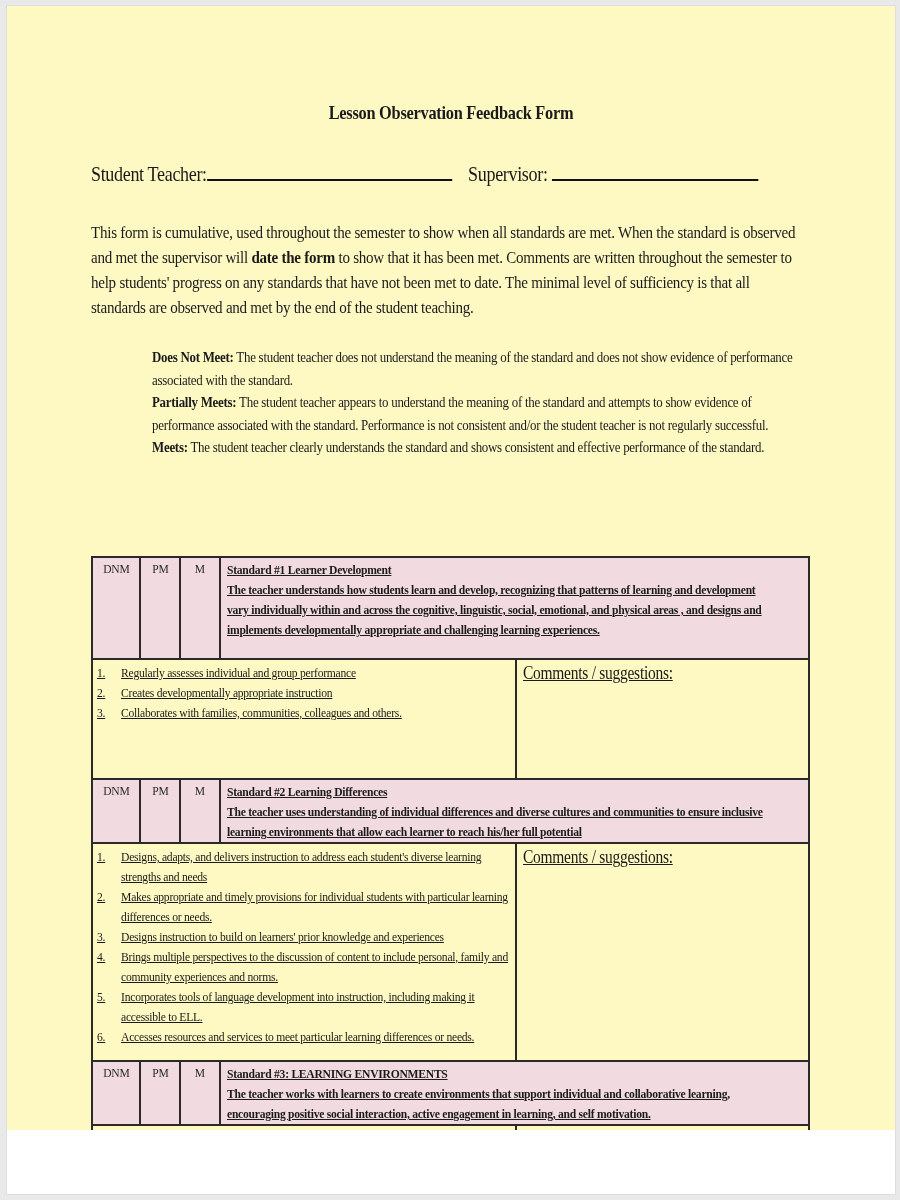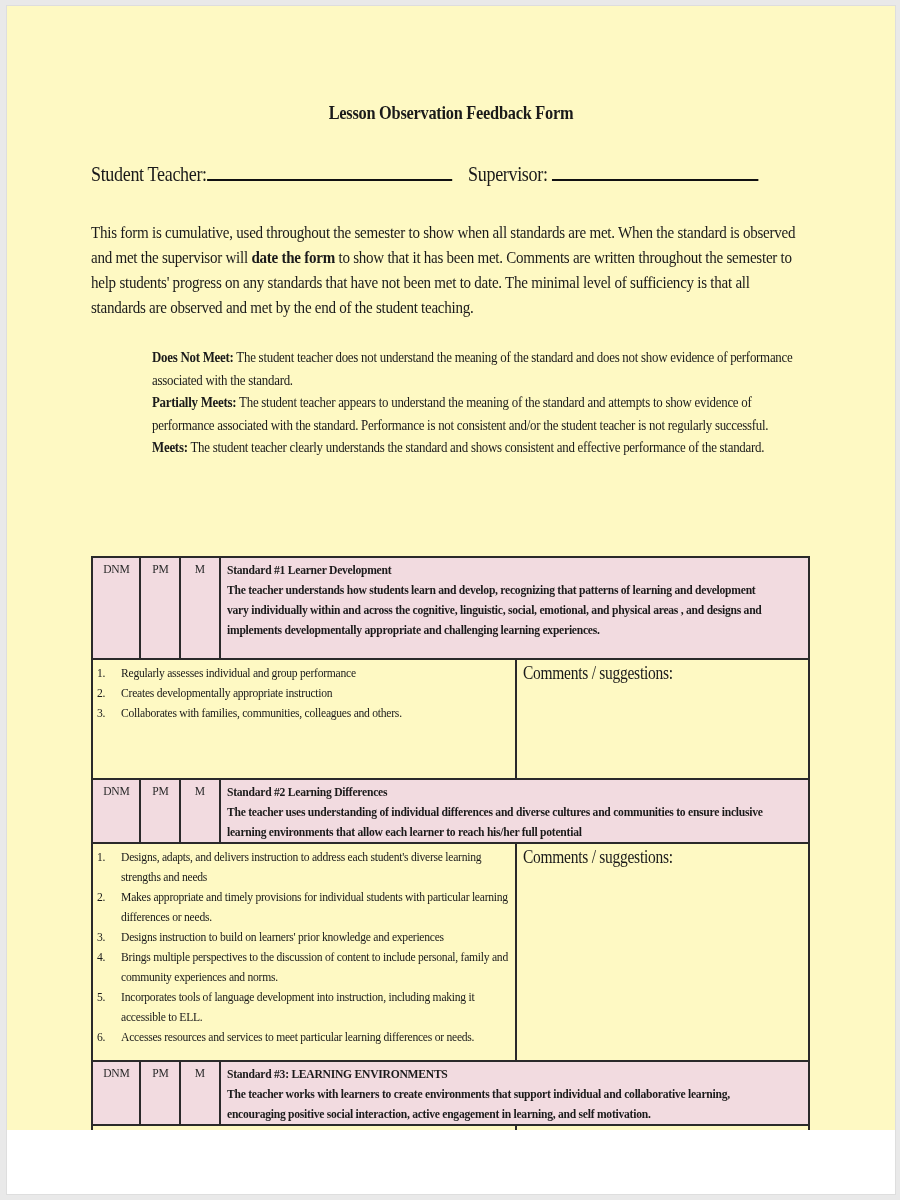--- a/index.html
+++ b/index.html
@@ -39,21 +39,21 @@
     position: absolute; left: 145px; top: 340px; width: 770px;
     font-size: 15px; line-height: 22.5px; letter-spacing: -0.3px;
     transform: scaleX(0.86); transform-origin: left;
   }
   .defs b { font-weight: bold; }
   .defs p { margin: 0; }
 
   table.std {
     position: absolute; left: 84px; top: 550px; width: 717px;
     border-collapse: collapse; table-layout: fixed;
-    font-size: 13.5px; letter-spacing: -0.3px;
+    font-size: 13.5px; letter-spacing: -0.3px; text-decoration: underline;
   }
   table.std td {
     border: 2px solid #2a2a2a; vertical-align: top; padding: 0;
   }
   tr.head td { background: #f2dbe0; }
   td.rating { text-align: center; padding-top: 3px !important; color: #2a2a2a; }
   .sq { display: inline-block; transform: scaleX(0.86); transform-origin: center; }
   td.desc { padding: 2px 4px 0 6px !important; }
   .descin {
     transform: scaleX(0.86); transform-origin: left; width: 640px;

